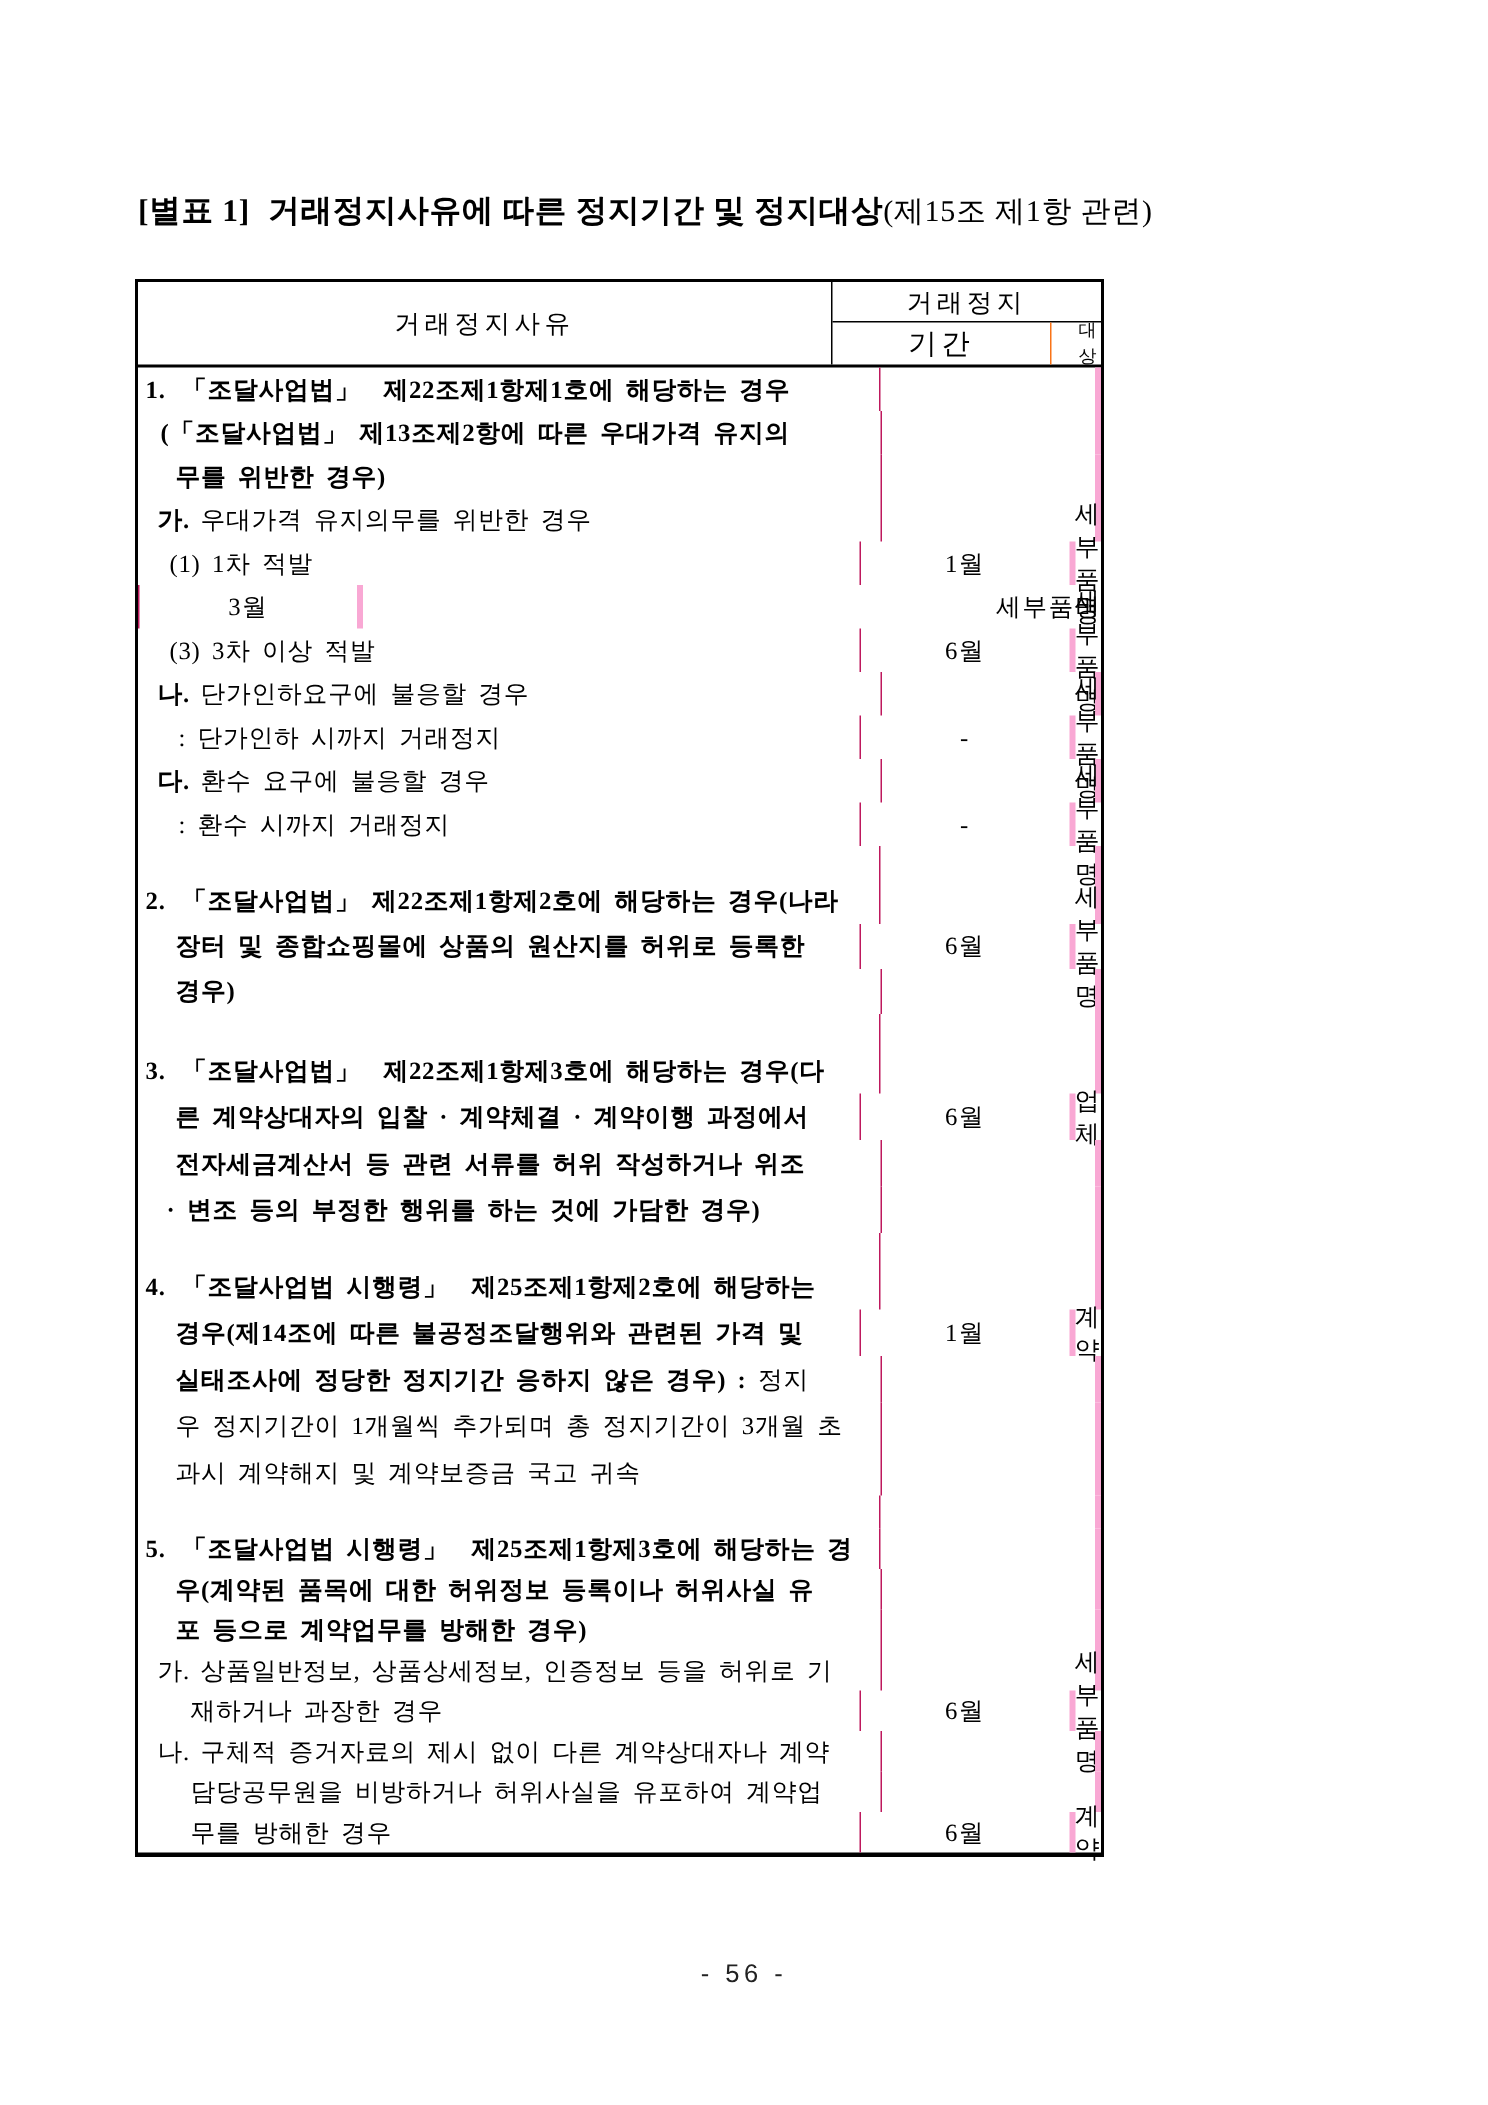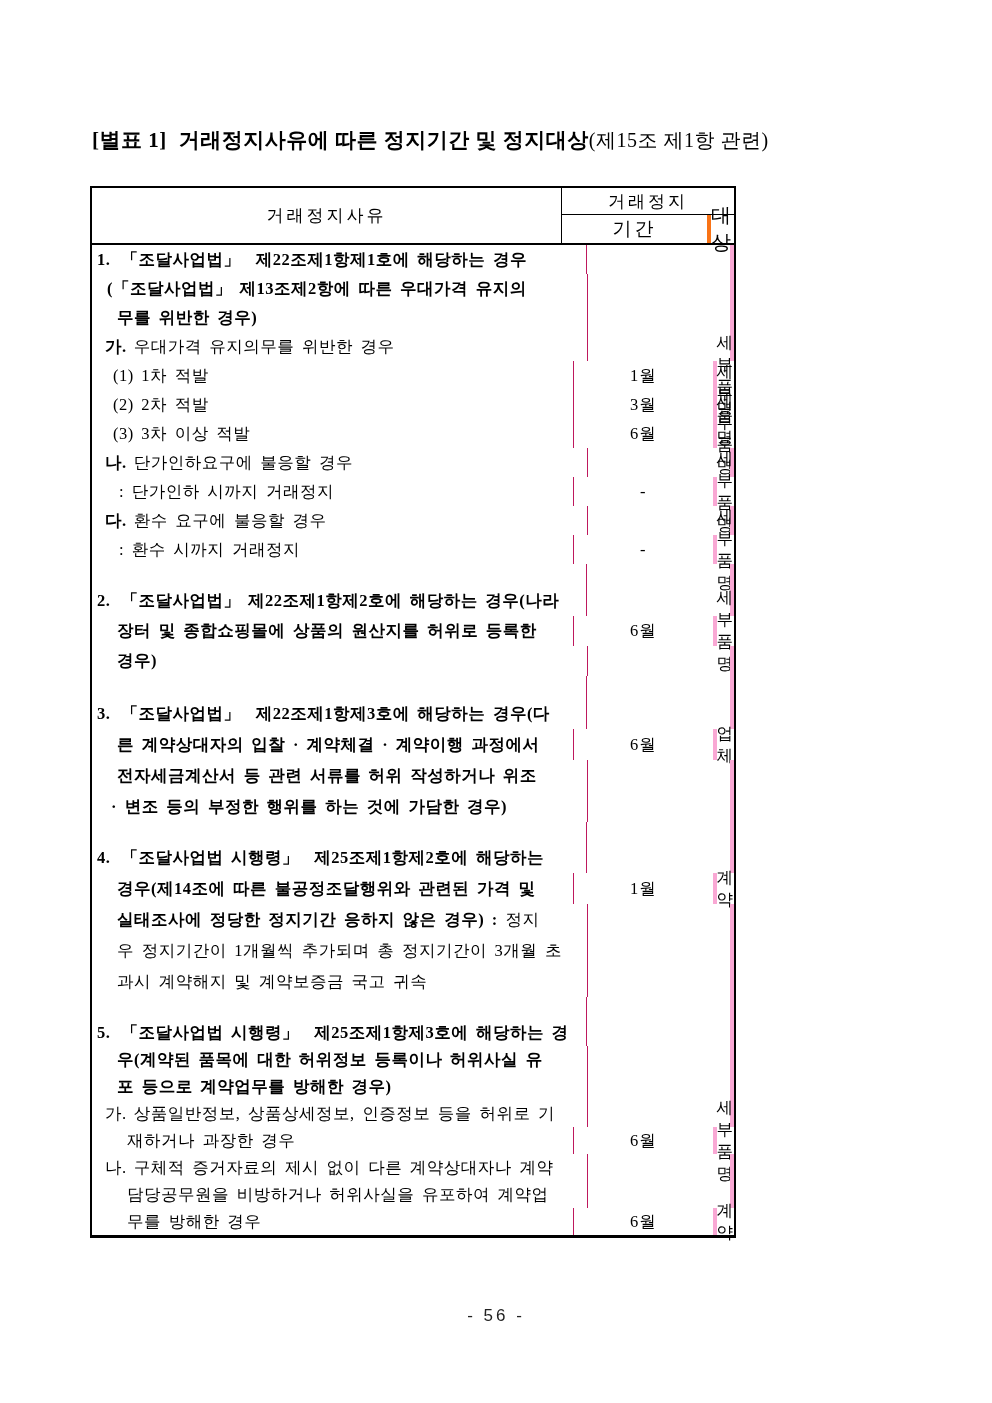--- a/index.html
+++ b/index.html
@@ -35,22 +35,22 @@
   .th-group{
     height:26px;display:flex;align-items:center;justify-content:center;
     border-bottom:1px solid #000;font-size:17px;letter-spacing:3px;
   }
   .th-sub{display:flex;height:28px;}
   .th-period{
     width:145px;box-sizing:border-box;display:flex;align-items:center;justify-content:center;
     font-size:19px;letter-spacing:3px;font-family:Liberation Serif, serif;
   }
   .th-target{
-    flex:1;border-left:4px solid #f97316;display:flex;align-items:center;justify-content:center;
-    font-size:20px;letter-spacing:3px;
+    flex:1;border-left:1px solid #f97316;display:flex;align-items:center;justify-content:center;
+    font-size:12px;letter-spacing:3px;padding-left:18px;
   }
 
   
   .trow{display:flex;}
   .c1{
     width:503px;box-sizing:border-box;padding-left:5px;
     display:flex;align-items:center;overflow:hidden;
     font-size:16.5px;letter-spacing:0.5px;word-spacing:3px;
   }
   .c2{
@@ -149,23 +149,20 @@
             <span class="t">(1) 1차 적발</span>
           </div>
           <div class="c2">
             <span>1월</span>
           </div>
           <div class="c3">
             <span>세부품명</span>
           </div>
         </div>
       <div class="trow h29">
-          <div class="c1 ib">
-            <span class="t">(2) 2차 적발</span>
-          </div>
           <div class="c2">
             <span>3월</span>
           </div>
           <div class="c3">
             <span>세부품명</span>
           </div>
         </div>
       <div class="trow h29">
           <div class="c1 ib">
             <span class="t">(3) 3차 이상 적발</span>

